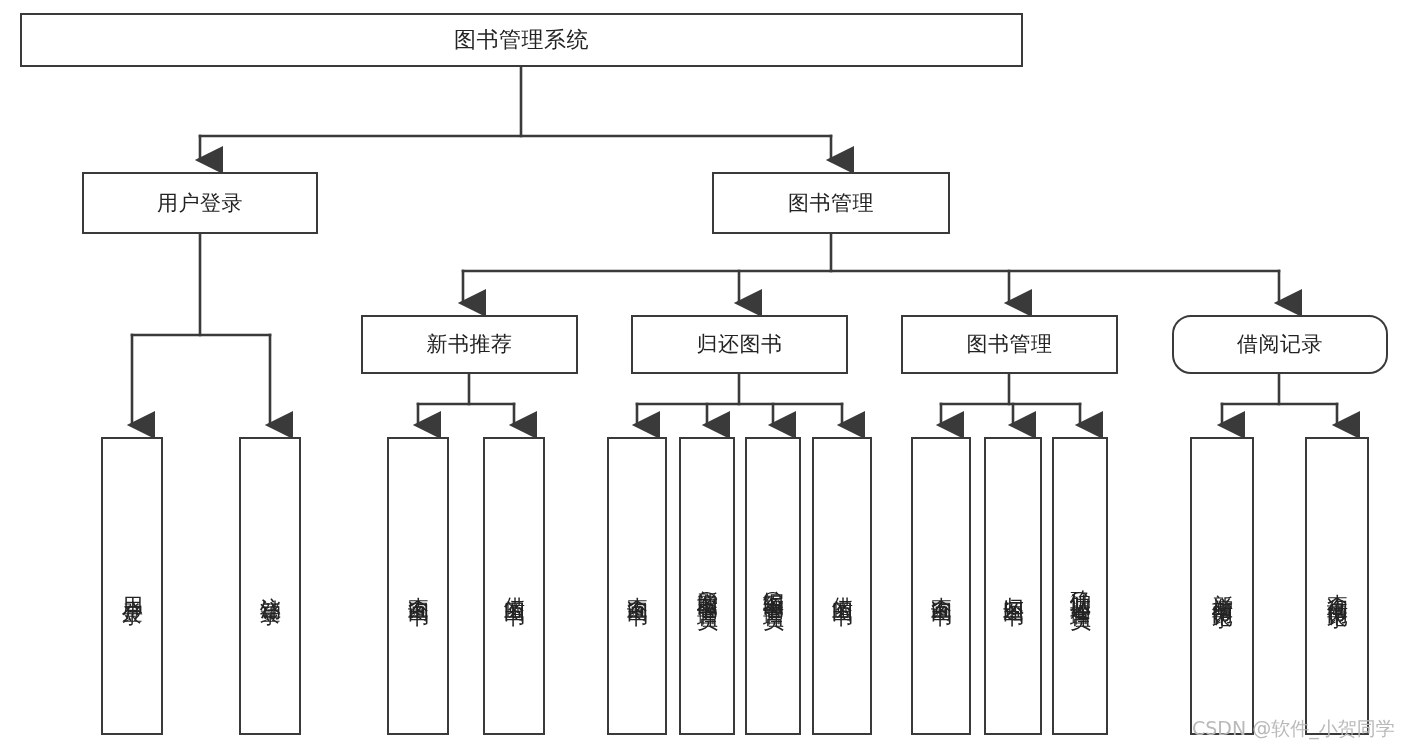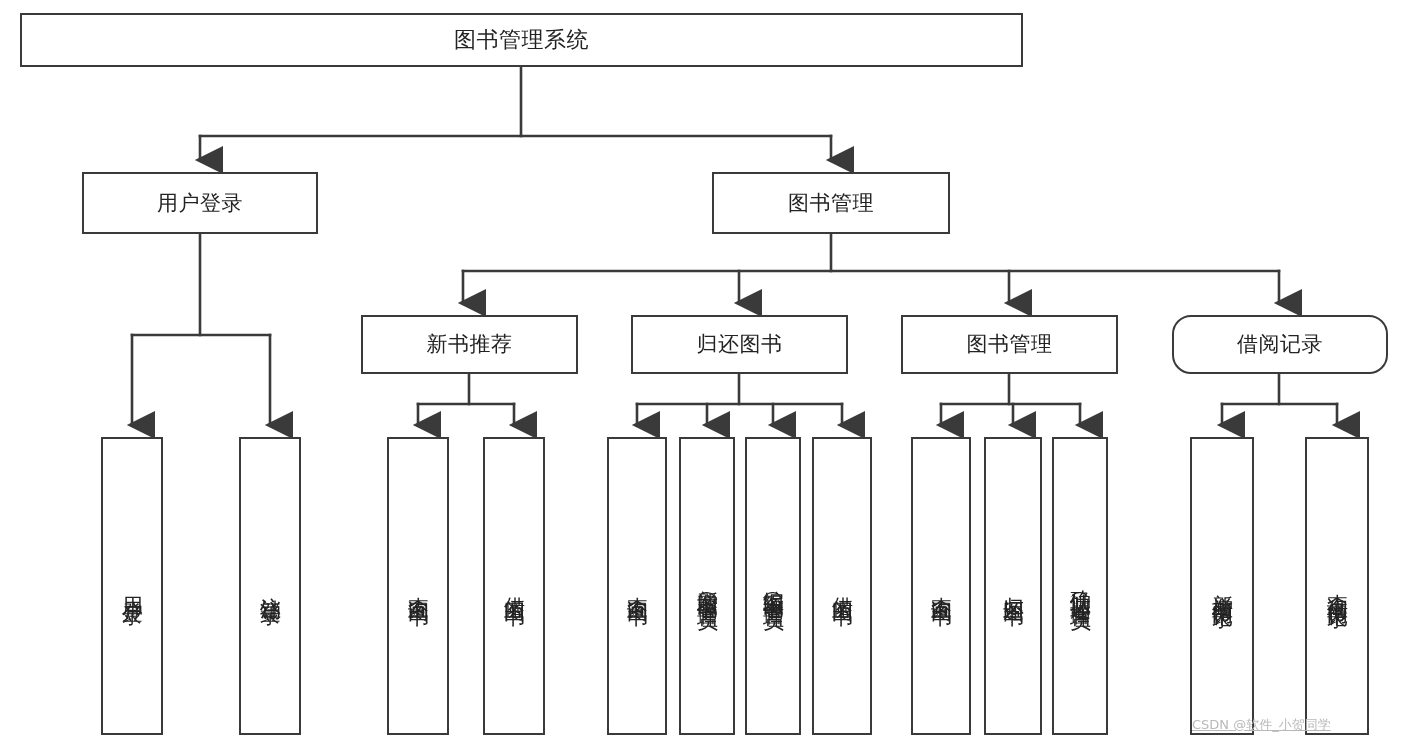--- a/index.html
+++ b/index.html
@@ -59,25 +59,24 @@
   .node.vert .lbl {
     writing-mode: vertical-rl;
     text-orientation: upright;
     font-size: 21px;
     line-height: 1;
     letter-spacing: 3px;
     white-space: nowrap;
   }
   .watermark {
     position: absolute;
-    font-size: 13px;
+    font-size: 19px;
     color: #b9b9b9;
     white-space: nowrap;
     user-select: none;
-    text-decoration: underline;
   }
 </style>
 </head>
 <body>
 
 <div id="canvas">
 
   <svg id="wires" viewBox="0 0 1405 747" xmlns="http://www.w3.org/2000/svg">
     <defs>
       <marker id="arrow" viewBox="0 0 12 12" refX="6" refY="10" markerWidth="11" markerHeight="11" orient="auto-start-reverse">

